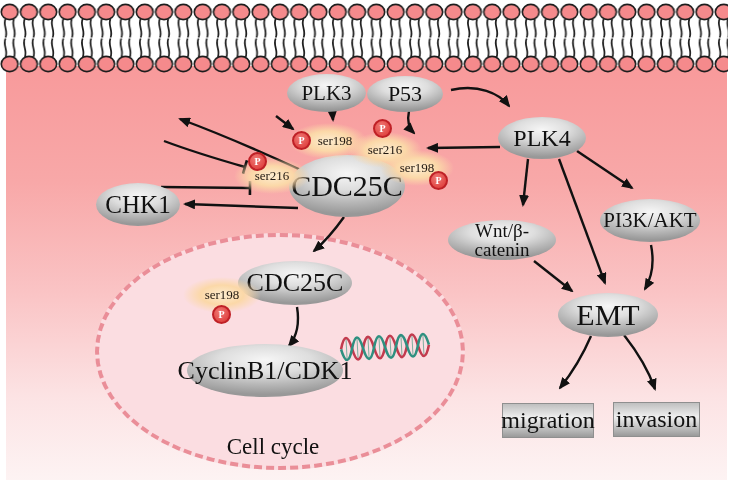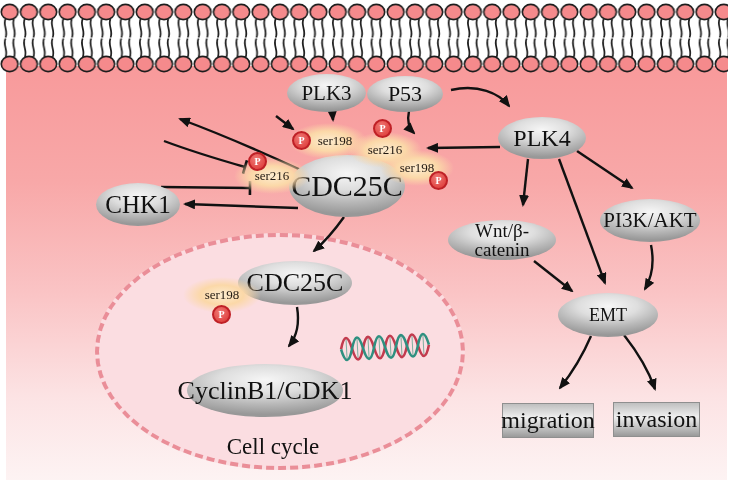--- a/index.html
+++ b/index.html
@@ -94,27 +94,27 @@
     </div>
   <div class="node" style="left:289px;top:155px;width:116px;height:62px;font-size:30px;z-index:5;">
       <span>CDC25C</span>
     </div>
   <div class="node" style="left:448px;top:220px;width:108px;height:40px;font-size:19px;">
       <span>Wnt/β-catenin</span>
     </div>
   <div class="node" style="left:600px;top:199px;width:100px;height:43px;font-size:21px;">
       <span>PI3K/AKT</span>
     </div>
-  <div class="node" style="left:558px;top:293px;width:100px;height:44px;font-size:18px;">
+  <div class="node" style="left:558px;top:293px;width:100px;height:44px;font-size:30px;">
       <span>EMT</span>
     </div>
   <div class="node" style="left:238px;top:261px;width:114px;height:44px;font-size:26px;">
       <span>CDC25C</span>
     </div>
-  <div class="node" style="left:187px;top:364px;width:156px;height:53px;font-size:26px;">
+  <div class="node" style="left:187px;top:344px;width:156px;height:53px;font-size:26px;">
       <span>CyclinB1/CDK1</span>
     </div>
 
   <div class="rectnode" style="left:613px;top:402px;width:87px;height:35px;font-size:24px;">
       <span>invasion</span>
     </div>
   <div class="rectnode" style="left:502px;top:403px;width:92px;height:35px;font-size:24px;">
       <span>migration</span>
     </div>
 

